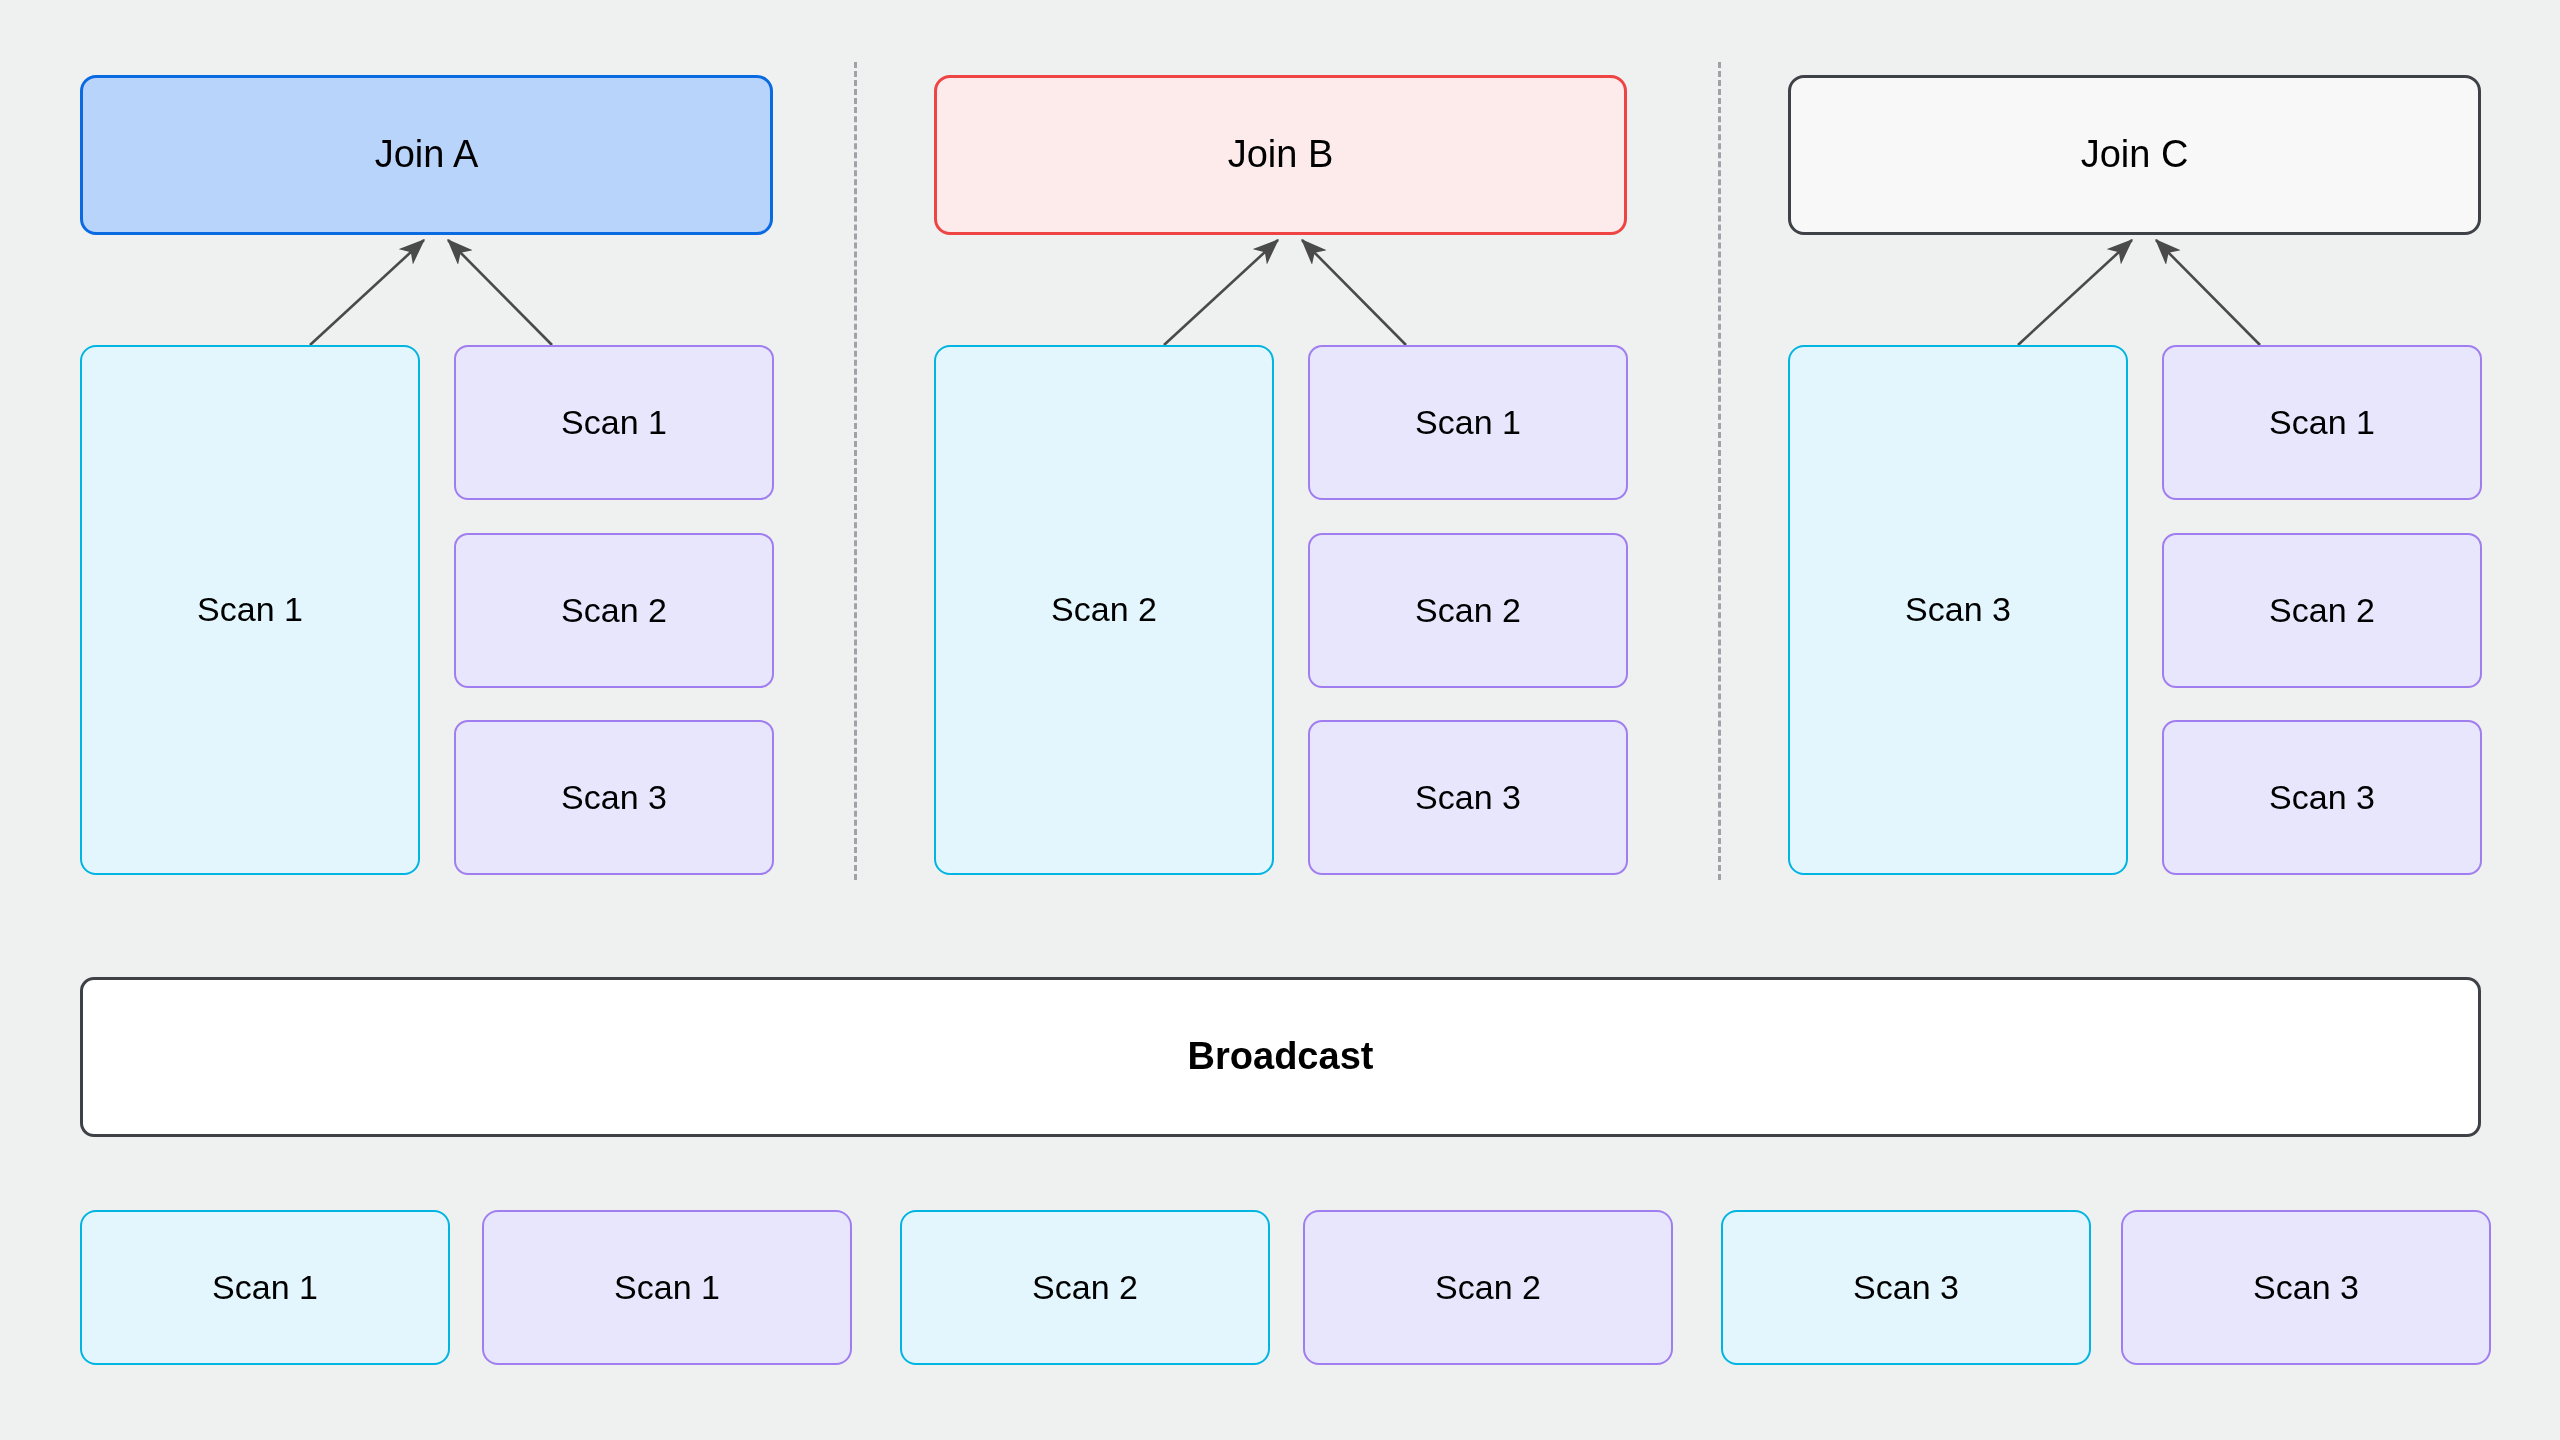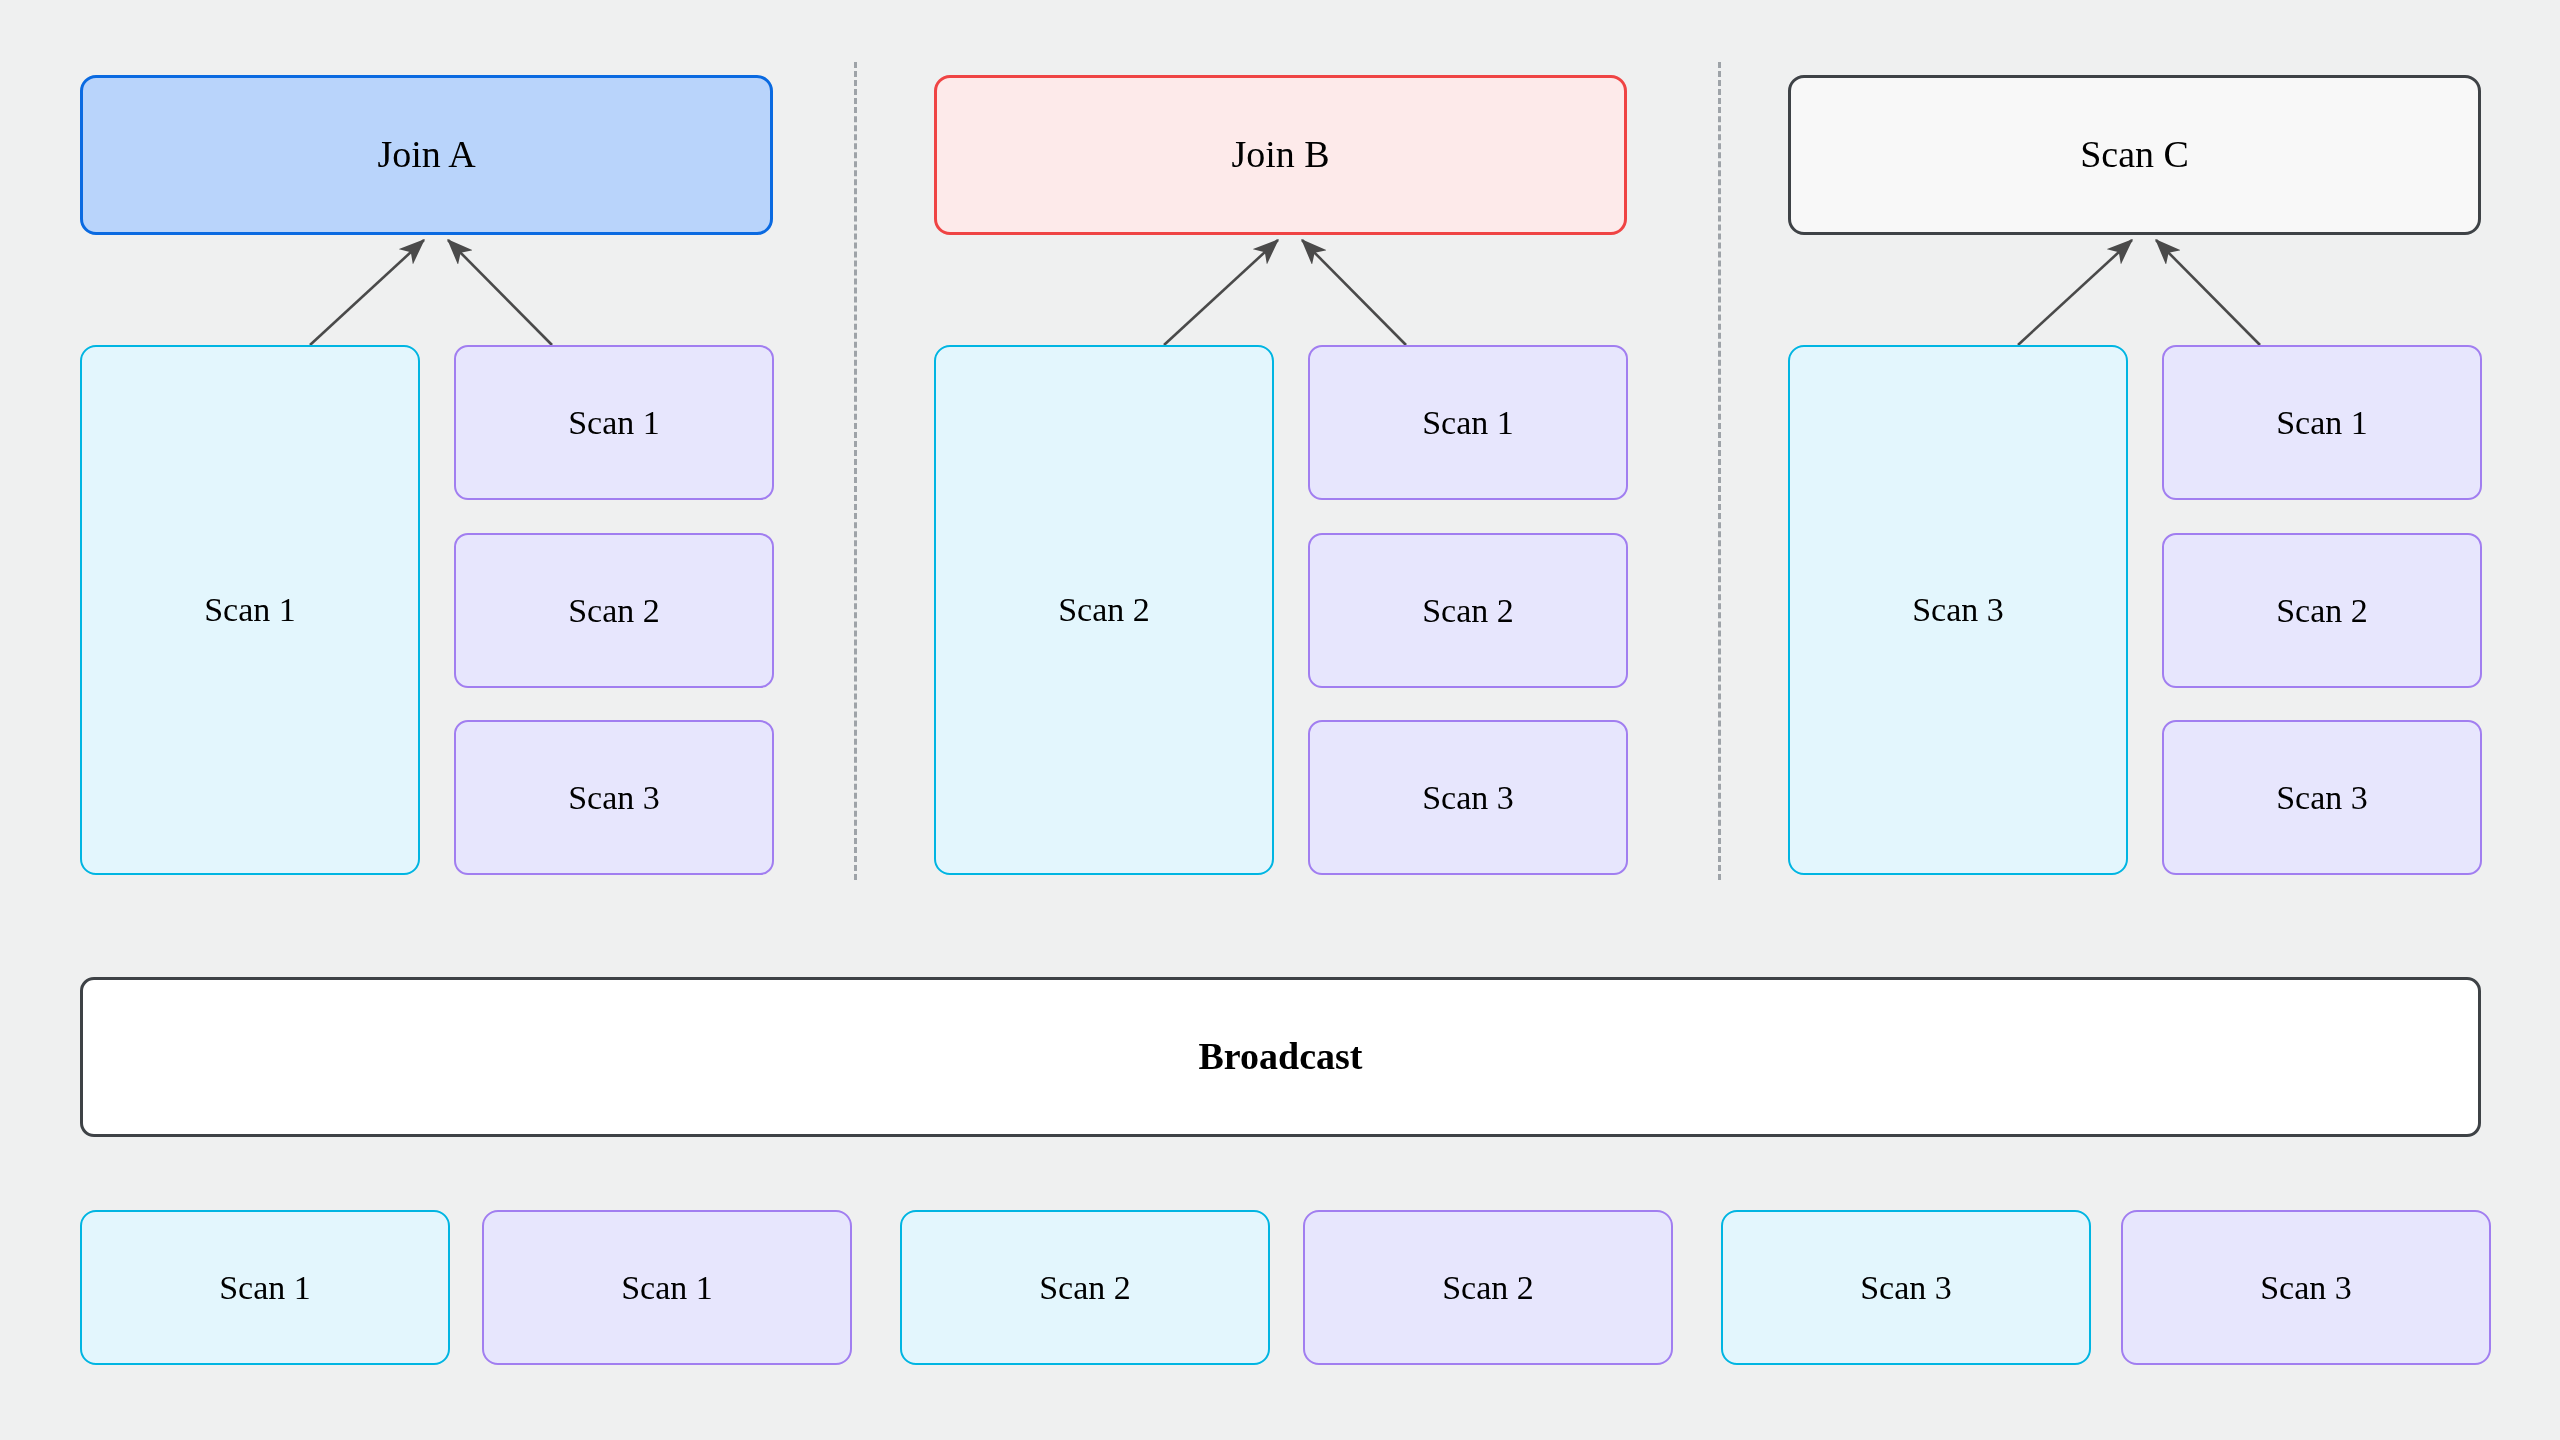--- a/index.html
+++ b/index.html
@@ -25,21 +25,20 @@
     box-sizing: border-box;
     display: flex;
     align-items: center;
     justify-content: center;
     border-radius: 14px;
     border-style: solid;
     color: #000000;
     text-align: center;
     line-height: 1.1;
     white-space: nowrap;
-    font-family: Liberation Serif, serif;
   }
 
   
   .join {
     height: 160px;
     border-width: 3px;
     border-radius: 16px;
     font-size: 38px;
     font-weight: 400;
   }
@@ -164,21 +163,21 @@
     <span>Scan 1</span>
   </div>
   <div class="node scan-small" style="left:1308px; top:533px;">
     <span>Scan 2</span>
   </div>
   <div class="node scan-small" style="left:1308px; top:720px;">
     <span>Scan 3</span>
   </div>
 
   <div class="node join join-c" style="left:1788px; top:75px; width:693px;">
-    <span>Scan C</span>
+    <span>Join C</span>
   </div>
 
   <div class="node scan-tall" style="left:1788px; top:345px;">
     <span>Scan 3</span>
   </div>
 
   <div class="node scan-small" style="left:2162px; top:345px;">
     <span>Scan 1</span>
   </div>
   <div class="node scan-small" style="left:2162px; top:533px;">

